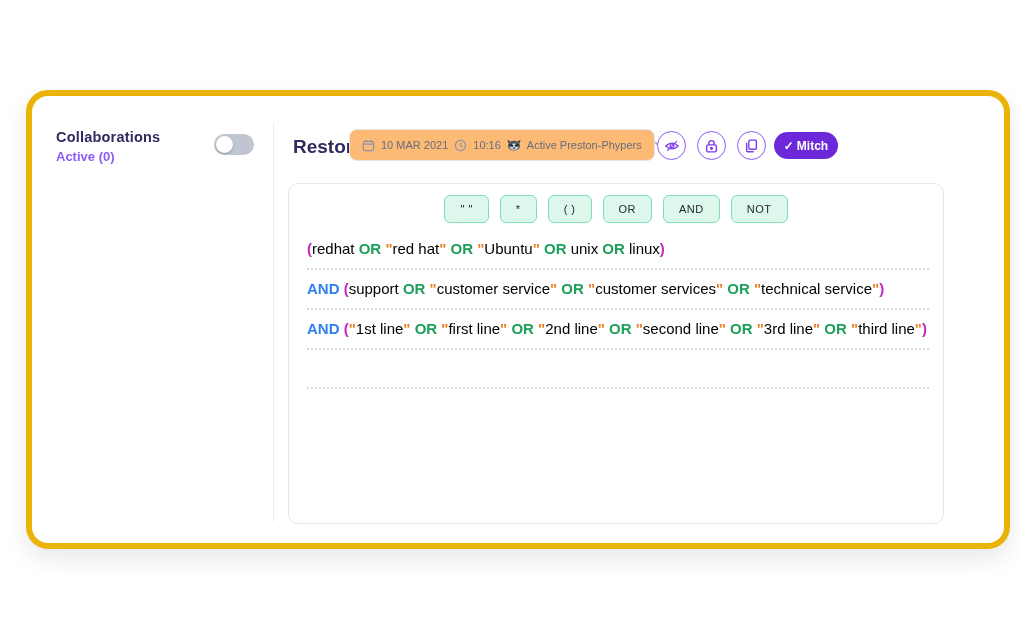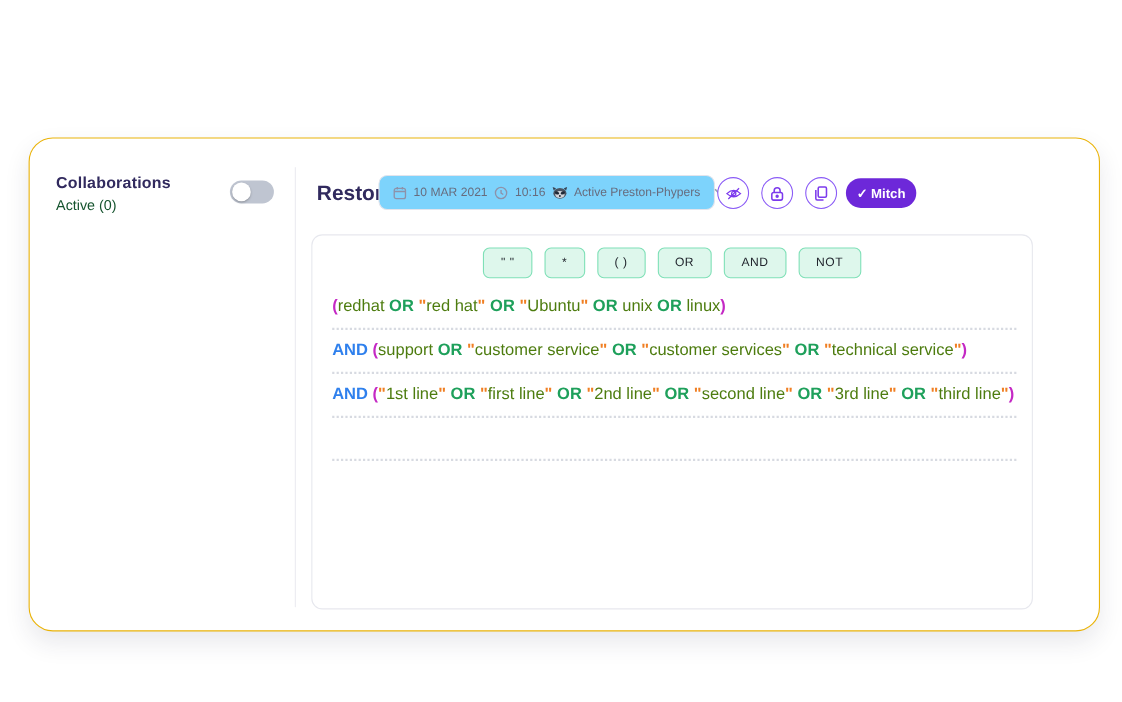--- a/index.html
+++ b/index.html
@@ -1,61 +1,61 @@
 <!DOCTYPE html>
 <html><head>
 <meta charset="utf-8">
 <style>
   html,body{margin:0;padding:0;background:#ffffff;}
   body{width:1020px;height:638px;position:relative;font-family:"Liberation Sans",sans-serif;overflow:hidden;}
   .stage{position:absolute;inset:0;}
 
   .card{position:absolute;left:26px;top:90px;width:972px;height:447px;background:#fff;
-        border:1px solid #eab308;border-radius:22px;box-shadow:0 10px 22px rgba(40,40,70,.10);margin-top:35px;}
+        border:6px solid #eab308;border-radius:22px;box-shadow:0 10px 22px rgba(40,40,70,.10);}
 
   
   .sb-title{position:absolute;left:24px;top:33px;font-size:14.5px;font-weight:700;color:#312a5e;letter-spacing:.2px;}
-  .sb-sub{position:absolute;left:24px;top:53px;font-size:13px;font-weight:400;color:#14532d;}
+  .sb-sub{position:absolute;left:24px;top:53px;font-size:13px;font-weight:700;color:#8b5cf6;}
   .toggle{position:absolute;left:182px;top:38px;width:40px;height:21px;background:#bfc5d1;border-radius:11px;cursor:pointer;}
   .toggle .knob{position:absolute;left:2px;top:2px;width:17px;height:17px;border-radius:50%;background:#fff;box-shadow:0 1px 2px rgba(0,0,0,.25);}
   .divider{position:absolute;left:241px;top:26px;width:1px;height:400px;background:#ececf1;}
 
   .collab-row{position:absolute;left:19px;top:88px;width:212px;height:34px;}
   .avatar{position:absolute;left:0;top:0;width:33px;height:33px;border-radius:50%;
           background:radial-gradient(circle at 68% 22%,#5c4a52 0 26%,transparent 27%),
                      radial-gradient(circle at 30% 62%,#ffffff 0 30%,transparent 31%),
                      radial-gradient(circle at 72% 78%,#ff4fa0 0 22%,transparent 23%),
                      radial-gradient(circle at 50% 50%,#f9b8d3 0 60%,#ef8fc0 100%);
           overflow:hidden;}
   .avatar::after{content:"";position:absolute;left:9px;top:8px;width:12px;height:20px;background:#fdfdfd;border-radius:6px 8px 4px 4px;transform:rotate(-8deg);}
   .mini-badge{position:absolute;left:49px;top:9px;width:15px;height:13px;}
   .collab-name{position:absolute;left:68px;top:10px;font-size:12.5px;color:#6b78c9;white-space:nowrap;}
   .checkbox{position:absolute;left:193px;top:10px;width:13px;height:13px;border:1.5px solid #cdd2db;border-radius:3px;background:#fff;cursor:pointer;}
 
   
   .restore-label{position:absolute;left:261px;top:40px;font-size:19px;font-weight:700;color:#312a5e;}
   .version-select{position:absolute;left:317px;top:33px;width:306px;height:32px;border:1px solid #e3e4ec;border-radius:8px;
-                  background:#7dd3fc;display:flex;align-items:center;gap:6px;padding:0 8px 0 12px;box-sizing:border-box;cursor:pointer;}
+                  background:#fdba74;display:flex;align-items:center;gap:6px;padding:0 8px 0 12px;box-sizing:border-box;cursor:pointer;}
   .vs-text{font-size:11px;color:#676c7e;white-space:nowrap;}
   .vs-sep{width:1px;height:16px;background:#e3e4ec;margin-left:auto;}
   .icon-btn{position:absolute;top:35px;width:29px;height:29px;border:1px solid #8b5cf6;border-radius:50%;background:#fff;
             display:flex;align-items:center;justify-content:center;cursor:pointer;}
   .save-btn{position:absolute;left:742px;top:36px;width:64px;height:27px;border:none;border-radius:14px;background:#6d28d9;
             color:#fff;font-size:12px;font-weight:600;font-family:"Liberation Sans",sans-serif;display:flex;align-items:center;justify-content:center;gap:3px;cursor:pointer;}
 
   
   .editor{position:absolute;left:256px;top:87px;width:656px;height:341px;border:1px solid #e7e8ee;border-radius:10px;background:#fff;box-sizing:border-box;}
   .opbar{display:flex;justify-content:center;gap:11px;margin-top:11px;}
   .opbtn{height:28px;min-width:34px;padding:0 15px;background:#def7ec;border:1px solid #7fe0b7;border-radius:6px;
          font-family:"Liberation Sans",sans-serif;font-size:11px;color:#23272f;letter-spacing:.5px;cursor:pointer;}
   .qrows{margin:2px 14px 0 18px;}
   .qrow{border-bottom:2px dotted #d7dae1;padding:8px 0 9px;font-size:15px;line-height:21px;color:#3b4252;}
   .qrow.first{padding-top:13px;}
   .qrow.empty{height:20px;}
-  .tk-w{color:#4d7c0f;}
+  .tk-w{color:#000000;}
   .tk-o{color:#1ea05b;font-weight:700;}
   .tk-a{color:#2f80ed;font-weight:700;}
   .tk-q{color:#f07f23;font-weight:700;}
   .tk-p{color:#c428c4;font-weight:700;}
 
   svg{display:block;}
 </style>
 </head>
 <body>
 

